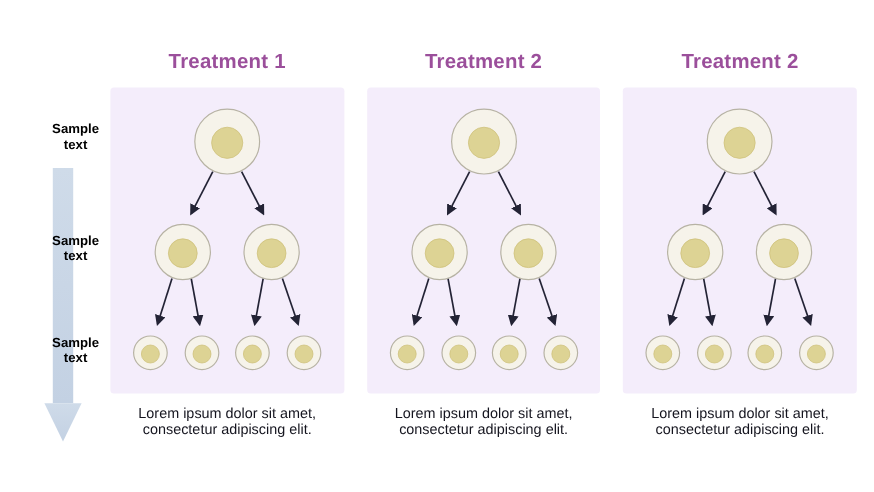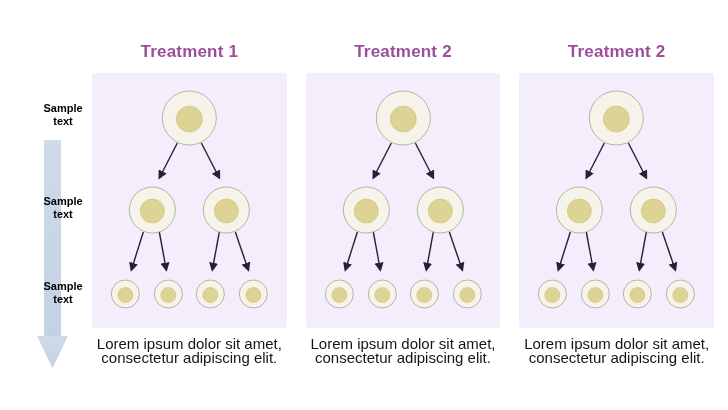--- a/index.html
+++ b/index.html
@@ -37,21 +37,21 @@
   .column{flex:1;display:flex;flex-direction:column;min-width:0;}
   .title{
     margin:42px 0 0;font-size:17px;font-weight:700;text-align:center;
     color:var(--title);letter-spacing:.2px;
   }
   .panel{margin-top:11px;height:255px;background:var(--panel-bg);border-radius:3px;}
   .tree{display:block;width:100%;height:100%;}
   .tree .body{fill:var(--cell-body);stroke:var(--cell-stroke);stroke-width:1;}
   .tree .nuc{fill:var(--nucleus);stroke:var(--nucleus-stroke);stroke-width:.6;}
   .tree .links line{stroke:var(--arrow);stroke-width:1.4;}
-  .caption{margin:9px 0 0;font-size:15px;line-height:14px;text-align:center;color:#14141e;}
+  .caption{margin:9px 0 0;font-size:12px;line-height:14px;text-align:center;color:#14141e;}
 
   #tgrad stop:first-child{stop-color:var(--timeline-light);}
   #tgrad stop:last-child{stop-color:var(--timeline);}
 </style>
 </head>
 <body>
 
 <svg width="0" height="0" style="position:absolute" aria-hidden="true">
   <defs>
     <marker id="ah" viewBox="0 0 10 10" refX="8" refY="5" markerWidth="6.5" markerHeight="6.5" orient="auto-start-reverse">

